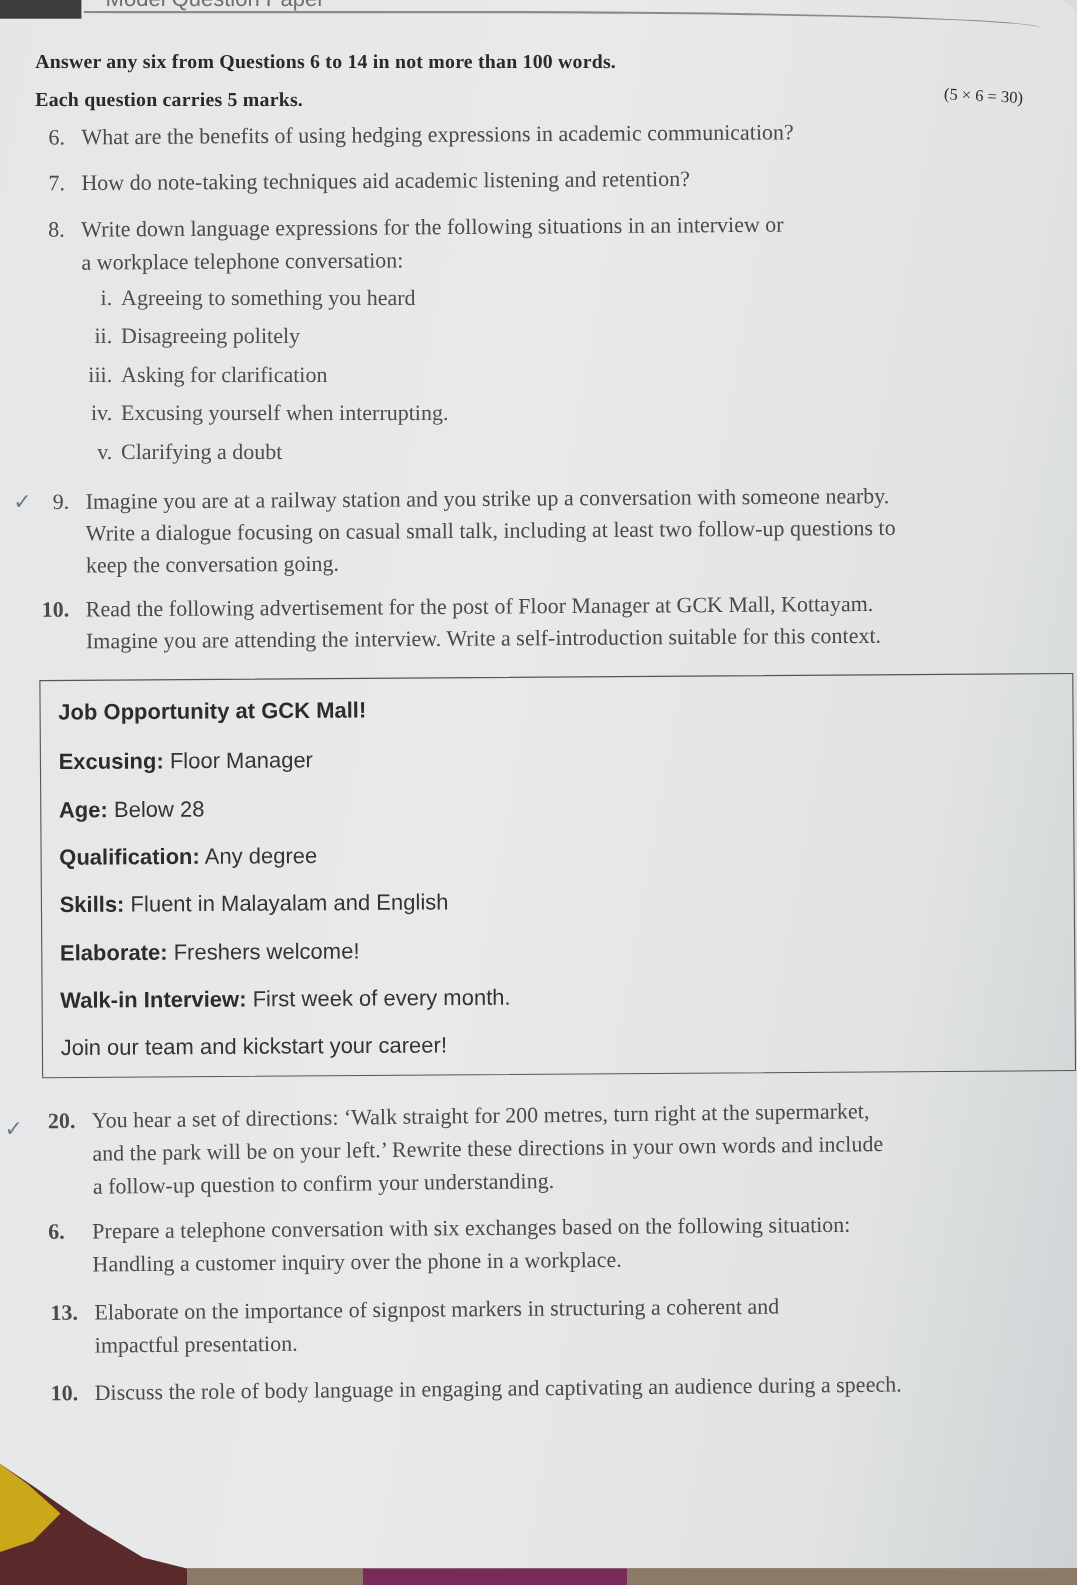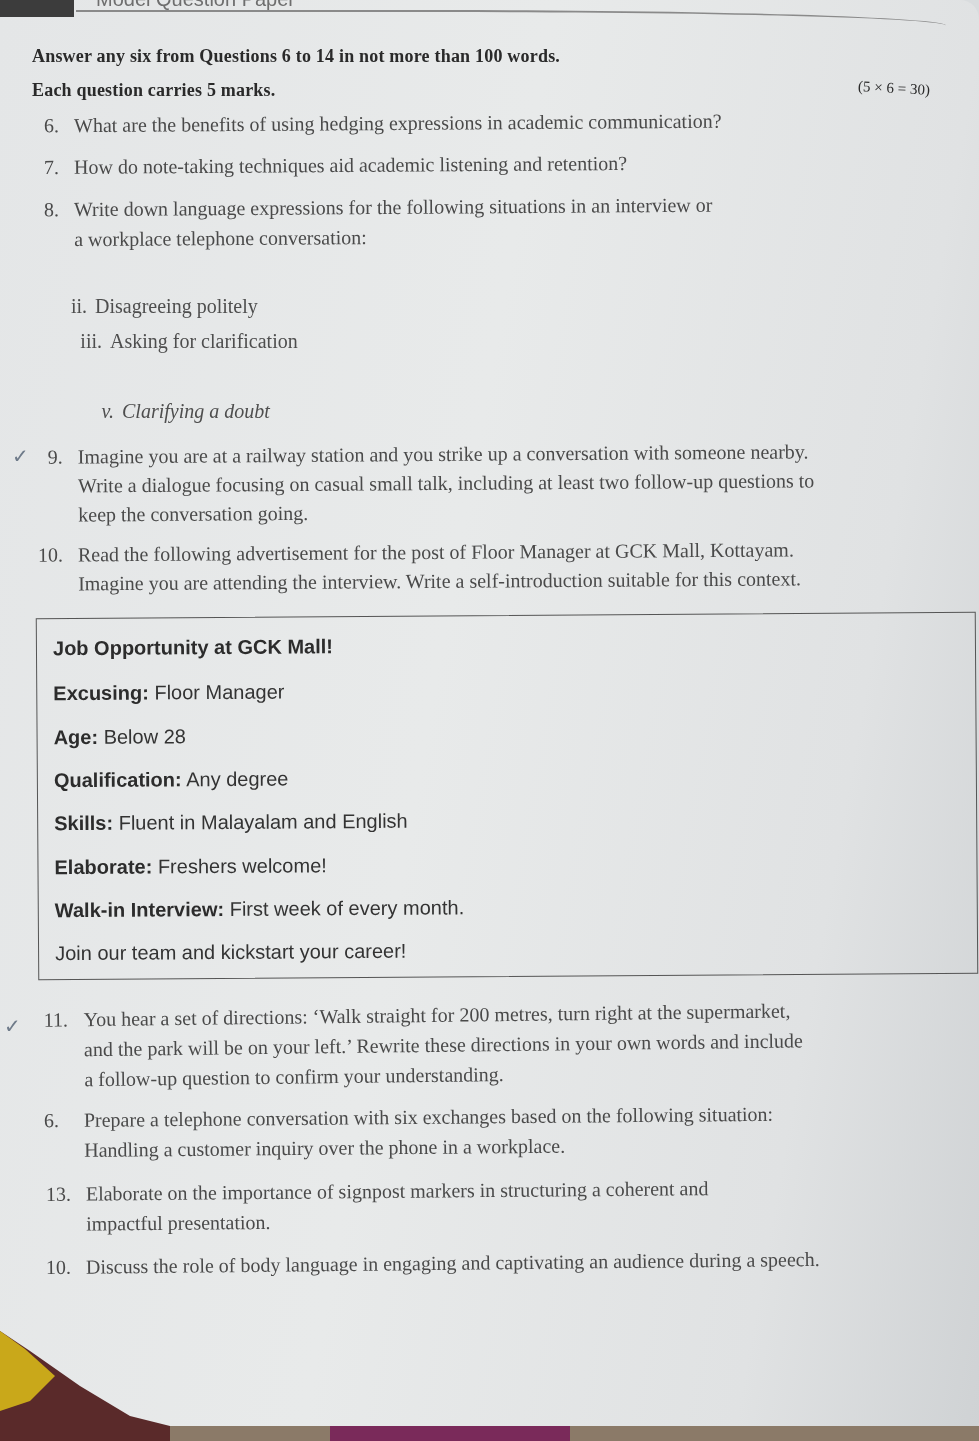--- a/index.html
+++ b/index.html
@@ -30,21 +30,21 @@
     }
     .marks {
       position: absolute; left: 858px; top: 80px; font-size: 15px; color: #2a2a2a;
       font-family: "Liberation Serif", serif; transform: rotate(3deg);
     }
     .q {
       position: absolute; font-family: "Liberation Serif", serif; font-size: 20px; color: #4a4a4a;
       line-height: 30px; white-space: nowrap;
     }
     .q .num { display: inline-block; width: 30px; }
-    .q.wide .num { width: 40px; }
+    .q.wide .num { width: 40px; font-weight: bold; }
     .sub { position: absolute; font-family: "Liberation Serif", serif; font-size: 20px; color: #4e4e4e; white-space: nowrap; }
     .sub .roman { display: inline-block; width: 36px; text-align: right; margin-right: 8px; }
     .tick {
       position: absolute; font-family: "DejaVu Sans", sans-serif; color: #6f7b8a; font-size: 20px;
     }
     .adbox {
       position: absolute; left: 37px; top: 615px; width: 938px; height: 360px;
       border: 1.5px solid #555; transform: rotate(-0.4deg);
       font-family: "Liberation Sans", sans-serif; color: #333;
     }
@@ -71,23 +71,25 @@
   </div>
 
   <div class="q" style="left:44px; top:150px; transform:rotate(-0.4deg);">
     <span class="num">7.</span><span>How do note-taking techniques aid academic listening and retention?</span>
   </div>
 
   <div class="q" style="left:44px; top:192px; transform:rotate(-0.4deg);">
     <span class="num">8.</span><span>Write down language expressions for the following situations in an interview or</span><br>
     <span class="num"></span><span>a workplace telephone conversation:</span>
   </div>
-  <div class="sub" style="left:51px; top:295px;"><span class="roman">ii.</span><span>Disagreeing politely</span></div>
+  <div class="sub" style="left:66px; top:260px;"><span class="roman">i.</span><span>Agreeing to something you heard</span></div>
+  <div class="sub" style="left:66px; top:295px;"><span class="roman">ii.</span><span>Disagreeing politely</span></div>
   <div class="sub" style="left:66px; top:330px;"><span class="roman">iii.</span><span>Asking for clarification</span></div>
-  <div class="sub" style="left:78px; top:400px;font-style:italic;"><span class="roman">v.</span><span>Clarifying a doubt</span></div>
+  <div class="sub" style="left:66px; top:365px;"><span class="roman">iv.</span><span>Excusing yourself when interrupting.</span></div>
+  <div class="sub" style="left:66px; top:400px;"><span class="roman">v.</span><span>Clarifying a doubt</span></div>
 
   <span class="tick" style="left:12px; top:444px;">✓</span>
   <div class="q" style="left:48px; top:440px; transform:rotate(-0.4deg); line-height:29px;">
     <span class="num">9.</span><span>Imagine you are at a railway station and you strike up a conversation with someone nearby.</span><br>
     <span class="num"></span><span>Write a dialogue focusing on casual small talk, including at least two follow-up questions to</span><br>
     <span class="num"></span><span>keep the conversation going.</span>
   </div>
 
   <div class="q wide" style="left:38px; top:538px; transform:rotate(-0.4deg); line-height:29px;">
     <span class="num">10.</span><span>Read the following advertisement for the post of Floor Manager at GCK Mall, Kottayam.</span><br>
@@ -100,21 +102,21 @@
     <div class="ad-line" style="top:107px;"><b>Age:</b><span> Below 28</span></div>
     <div class="ad-line" style="top:150px;"><b>Qualification:</b><span> Any degree</span></div>
     <div class="ad-line" style="top:193px;"><b>Skills:</b><span> Fluent in Malayalam and English</span></div>
     <div class="ad-line" style="top:237px;"><b>Elaborate:</b><span> Freshers welcome!</span></div>
     <div class="ad-line" style="top:280px;"><b>Walk-in Interview:</b><span> First week of every month.</span></div>
     <div class="ad-line" style="top:323px;">Join our team and kickstart your career!</div>
   </div>
 
   <span class="tick" style="left:4px; top:1014px;">✓</span>
   <div class="q wide" style="left:44px; top:1000px; transform:rotate(-0.7deg); line-height:30px;">
-    <span class="num">11.</span><span>You hear a set of directions: ‘Walk straight for 200 metres, turn right at the supermarket,</span><br>
+    <span class="num">20.</span><span>You hear a set of directions: ‘Walk straight for 200 metres, turn right at the supermarket,</span><br>
     <span class="num"></span><span>and the park will be on your left.’ Rewrite these directions in your own words and include</span><br>
     <span class="num"></span><span>a follow-up question to confirm your understanding.</span>
   </div>
 
   <div class="q wide" style="left:44px; top:1102px; transform:rotate(-0.5deg); line-height:30px;">
     <span class="num">6.</span><span>Prepare a telephone conversation with six exchanges based on the following situation:</span><br>
     <span class="num"></span><span>Handling a customer inquiry over the phone in a workplace.</span>
   </div>
 
   <div class="q wide" style="left:46px; top:1176px; transform:rotate(-0.5deg); line-height:30px;">

